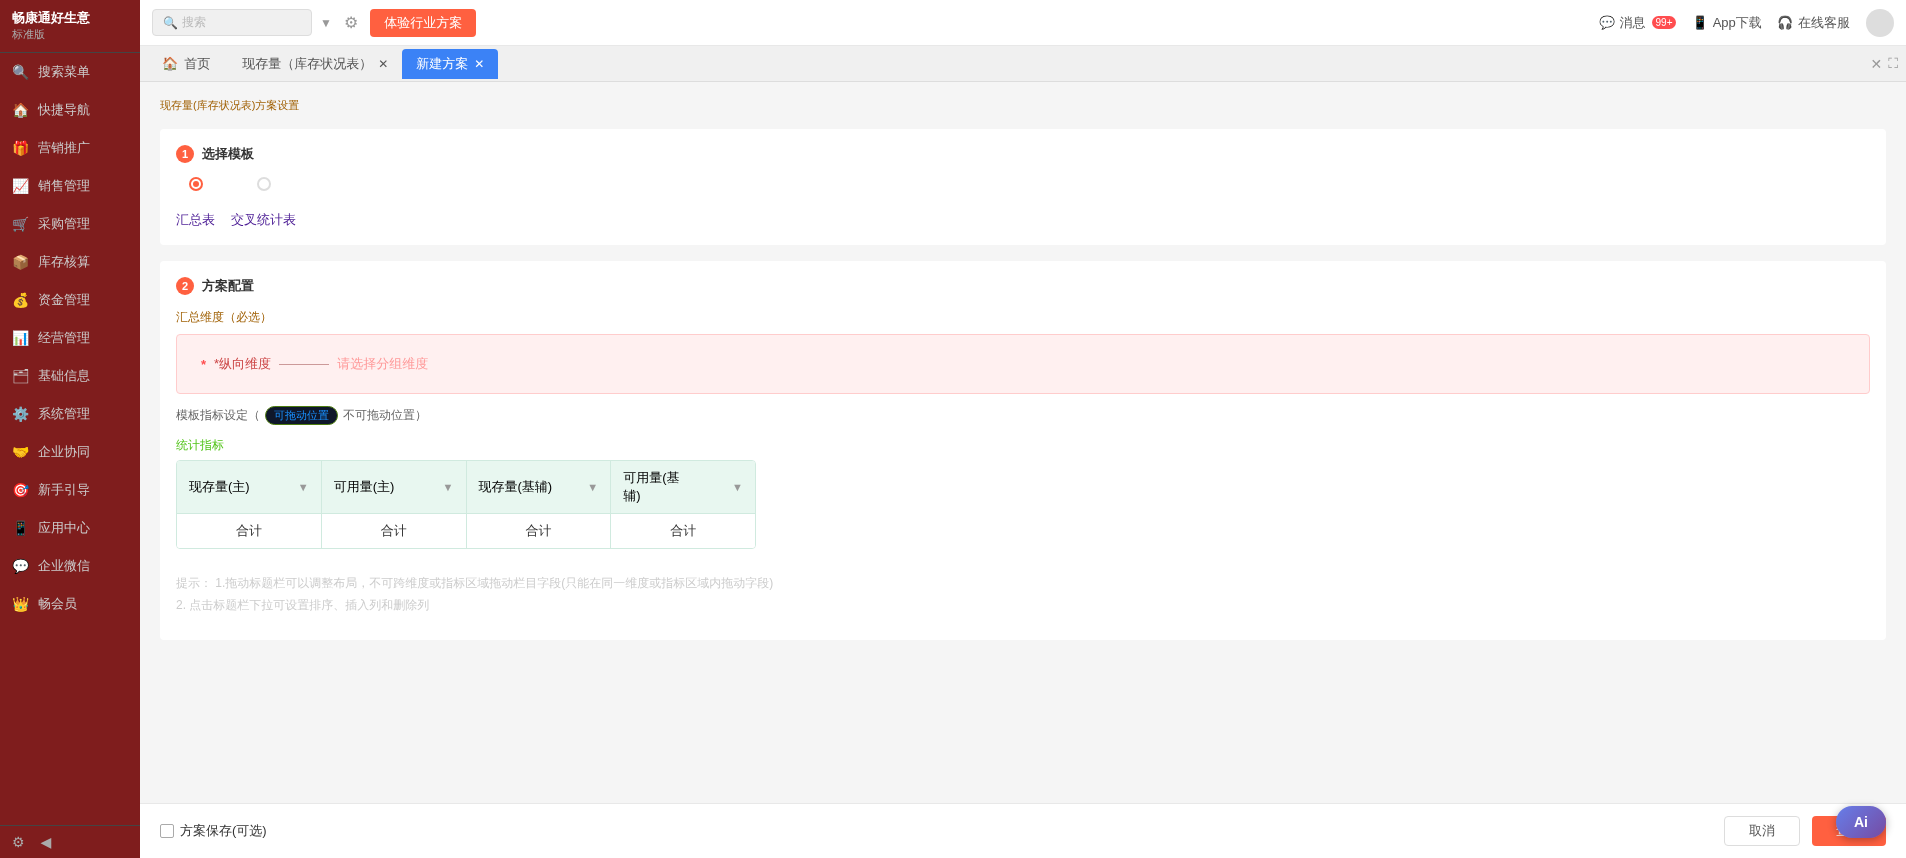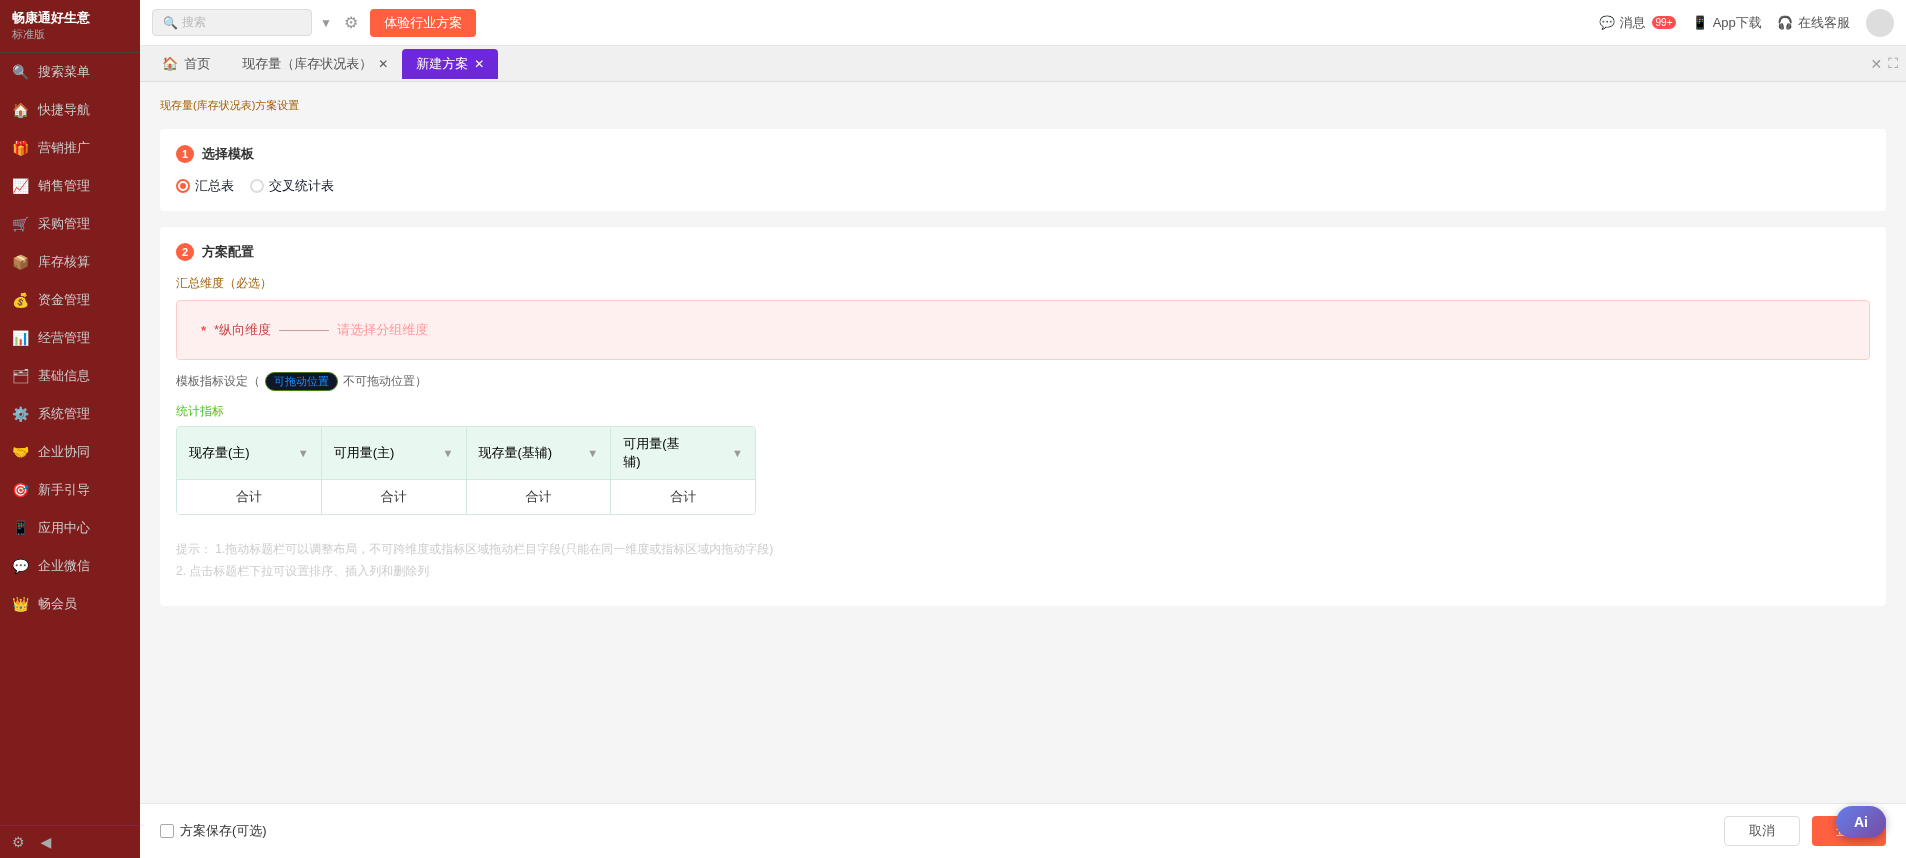--- a/index.html
+++ b/index.html
@@ -160,21 +160,21 @@
       align-items: center;
       padding: 6px 14px;
       font-size: 13px;
       cursor: pointer;
       border-radius: 4px 4px 0 0;
       gap: 6px;
       color: #555;
       background: transparent;
     }
     .tab.active {
-      background: #6d28d9;
+      background: #3b82f6;
       color: #fff;
     }
     .tab-close {
       font-size: 12px;
       cursor: pointer;
     }
     .tab-home {
       color: #555;
       margin-right: 4px;
     }
@@ -227,24 +227,25 @@
 
     
     .radio-group {
       display: flex;
       align-items: center;
       gap: 16px;
     }
     .radio-item {
       display: flex;
       align-items: center;
-      gap: 5px;
-      cursor: pointer;
-      font-size: 13px;
-      color: #0f172a;
+      gap: 20px;
+      cursor: pointer;
+      font-size: 13px;
+      color: #4c1d95;
+      flex-direction: column;
     }
     .radio-dot {
       width: 14px;
       height: 14px;
       border-radius: 50%;
       border: 2px solid #ddd;
       display: flex;
       align-items: center;
       justify-content: center;
     }

